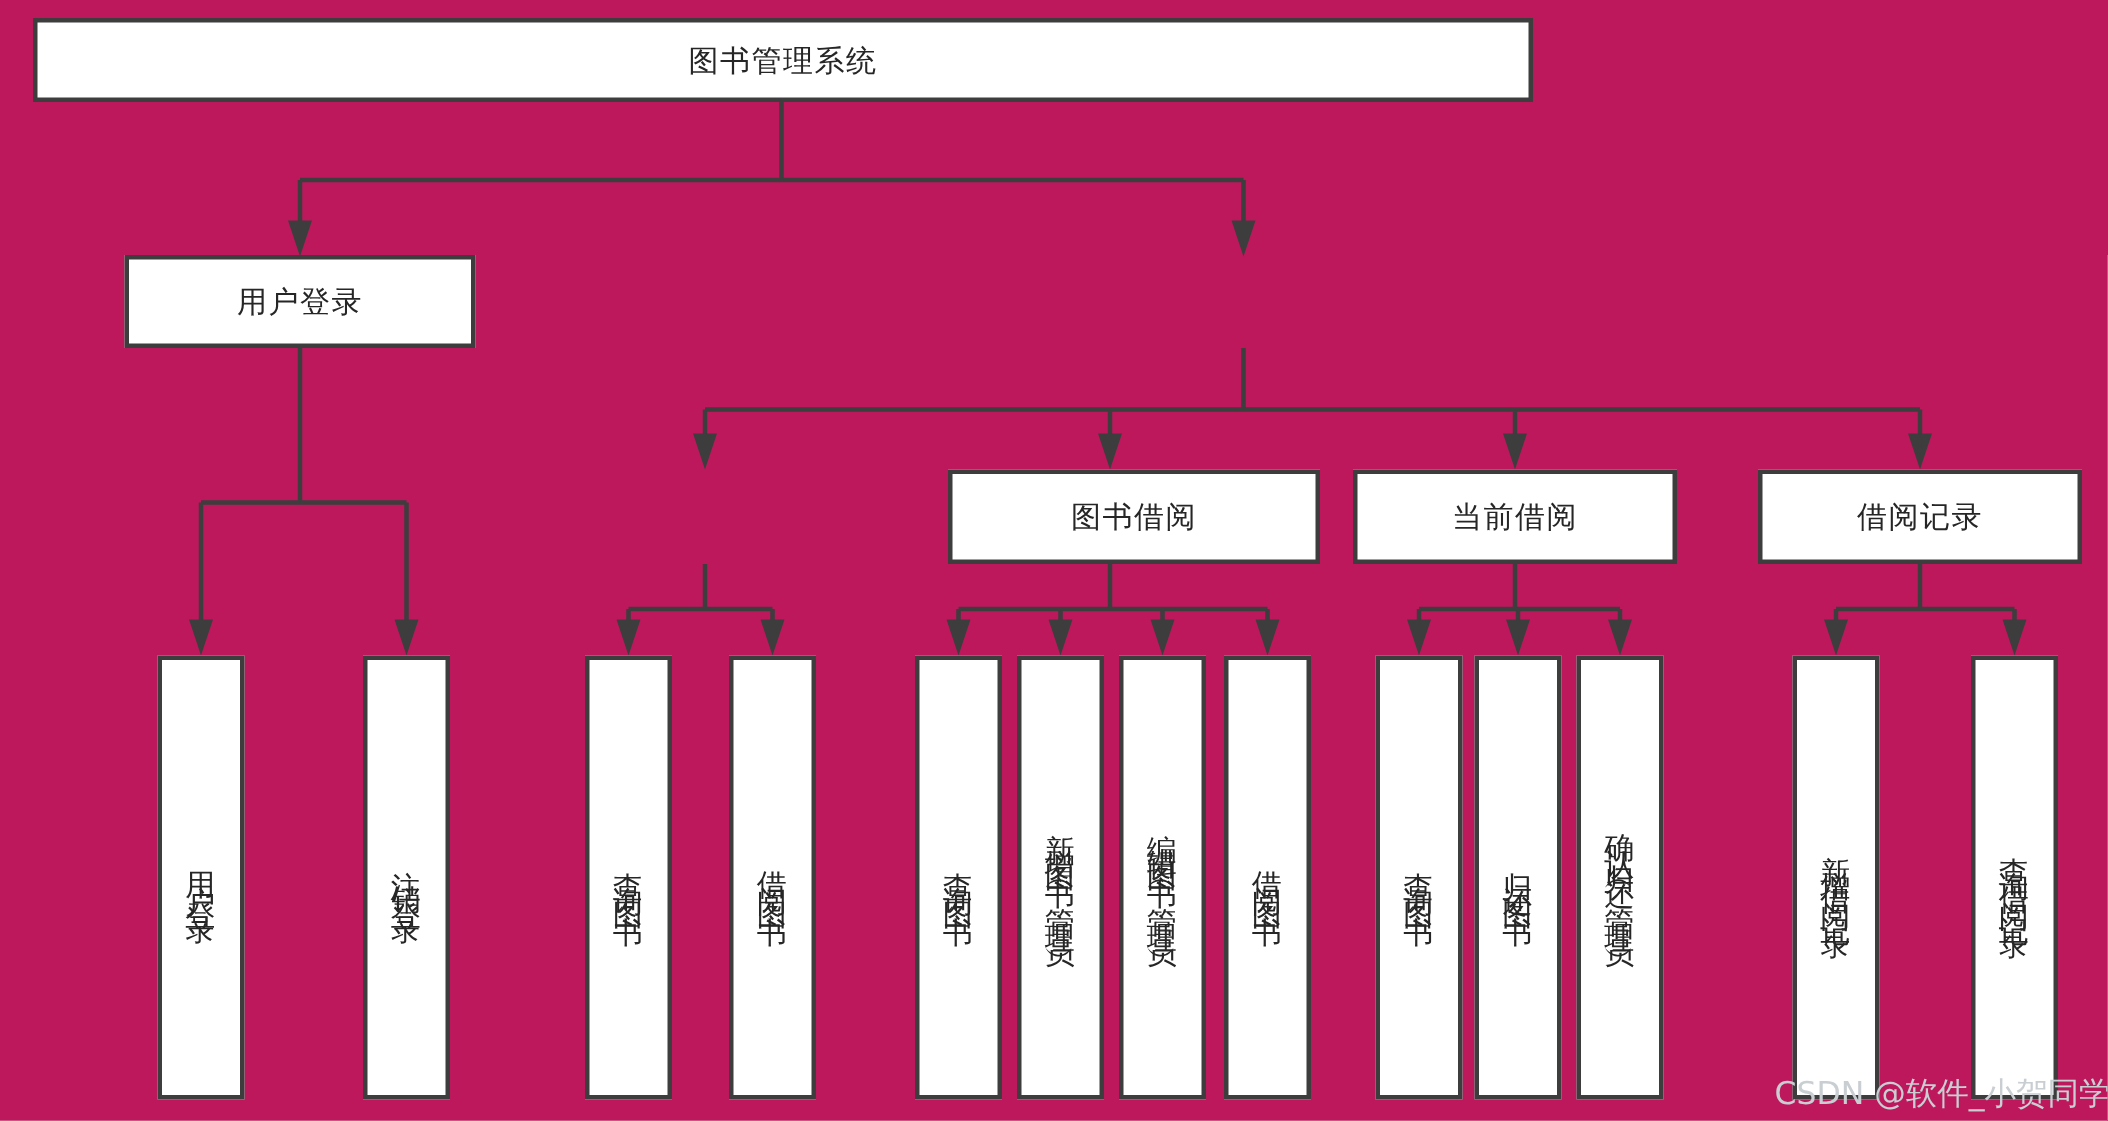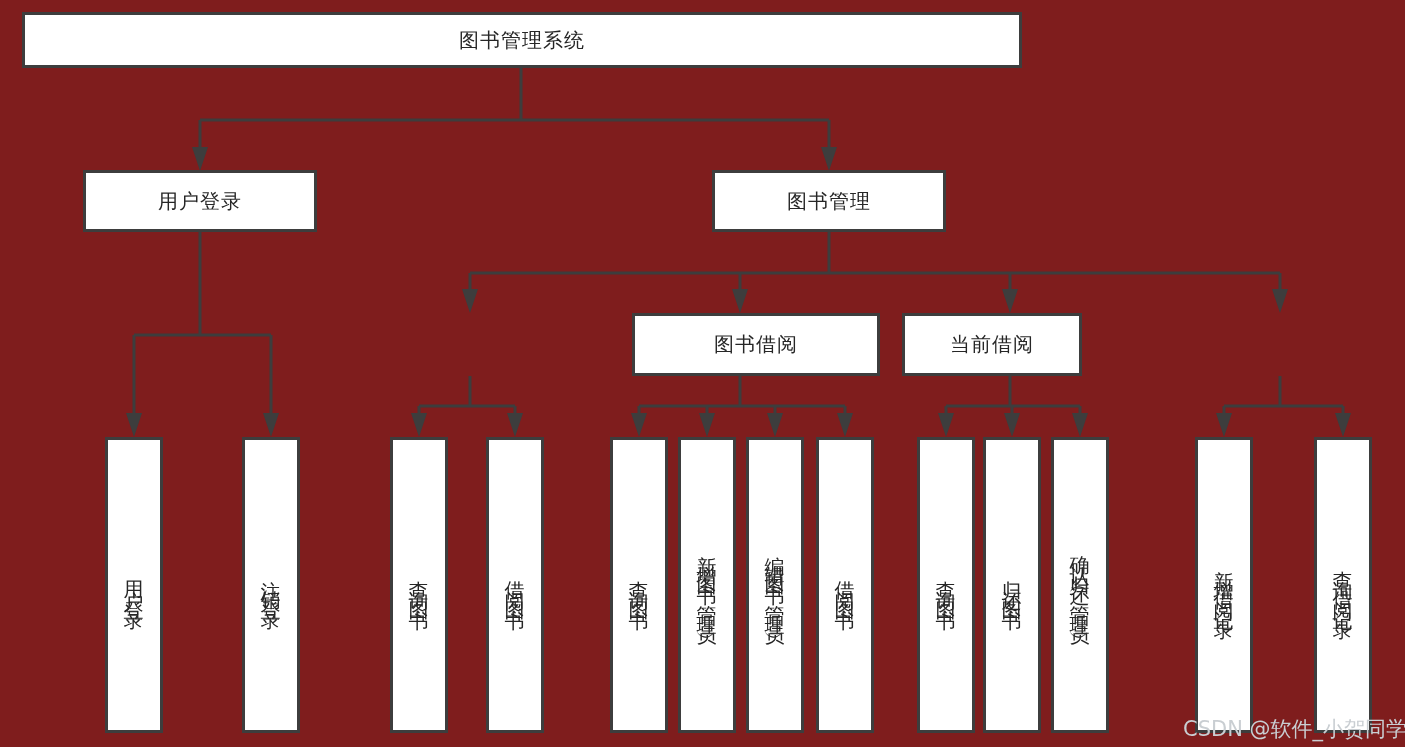--- a/index.html
+++ b/index.html
@@ -4,21 +4,21 @@
 <style>
   * { margin: 0; padding: 0; box-sizing: border-box; }
   body {
     font-family: "DejaVu Sans", "Liberation Sans", sans-serif;
     background: #ffffff;
   }
   .canvas {
     position: relative;
     width: 1405px;
     height: 747px;
-    background: #7f1d1d;
+    background: #be185d;
     overflow: hidden;
   }
   svg.connectors {
     position: absolute;
     left: 0; top: 0;
     width: 1405px;
     height: 747px;
   }
   .cline {
     stroke: #3d3d3d;
@@ -100,24 +100,24 @@
     <polygon class="ahead" points="1072,413 1088,413 1080,437"></polygon>
 
     <path class="cline" d="M1280 376 V406 M1224 406 H1343 M1224 406 V415 M1343 406 V415"></path>
     <polygon class="ahead" points="1216,413 1232,413 1224,437"></polygon>
     <polygon class="ahead" points="1335,413 1351,413 1343,437"></polygon>
   </svg>
 
   <div class="node" style="left:22px; top:12px; width:1000px; height:56px;">图书管理系统</div>
 
   <div class="node" style="left:83px; top:170px; width:234px; height:62px;">用户登录</div>
-  <div class="node" style="left:712px; top:170px; width:234px; height:62px;">图书管理</div>
 
   <div class="node" style="left:632px; top:313px; width:248px; height:63px;">图书借阅</div>
-  <div class="node" style="left:902px; top:313px; width:180px; height:63px;">当前借阅</div>
+  <div class="node" style="left:902px; top:313px; width:216px; height:63px;">当前借阅</div>
+  <div class="node" style="left:1172px; top:313px; width:216px; height:63px;">借阅记录</div>
 
   <div class="leaf" style="left:105px; top:437px; width:58px; height:296px;">用户登录</div>
   <div class="leaf" style="left:242px; top:437px; width:58px; height:296px;">注销登录</div>
 
   <div class="leaf" style="left:390px; top:437px; width:58px; height:296px;">查询图书</div>
   <div class="leaf" style="left:486px; top:437px; width:58px; height:296px;">借阅图书</div>
 
   <div class="leaf" style="left:610px; top:437px; width:58px; height:296px;">查询图书</div>
   <div class="leaf" style="left:678px; top:437px; width:58px; height:296px;">新增图书（管理员）</div>
   <div class="leaf" style="left:746px; top:437px; width:58px; height:296px;">编辑图书（管理员）</div>

